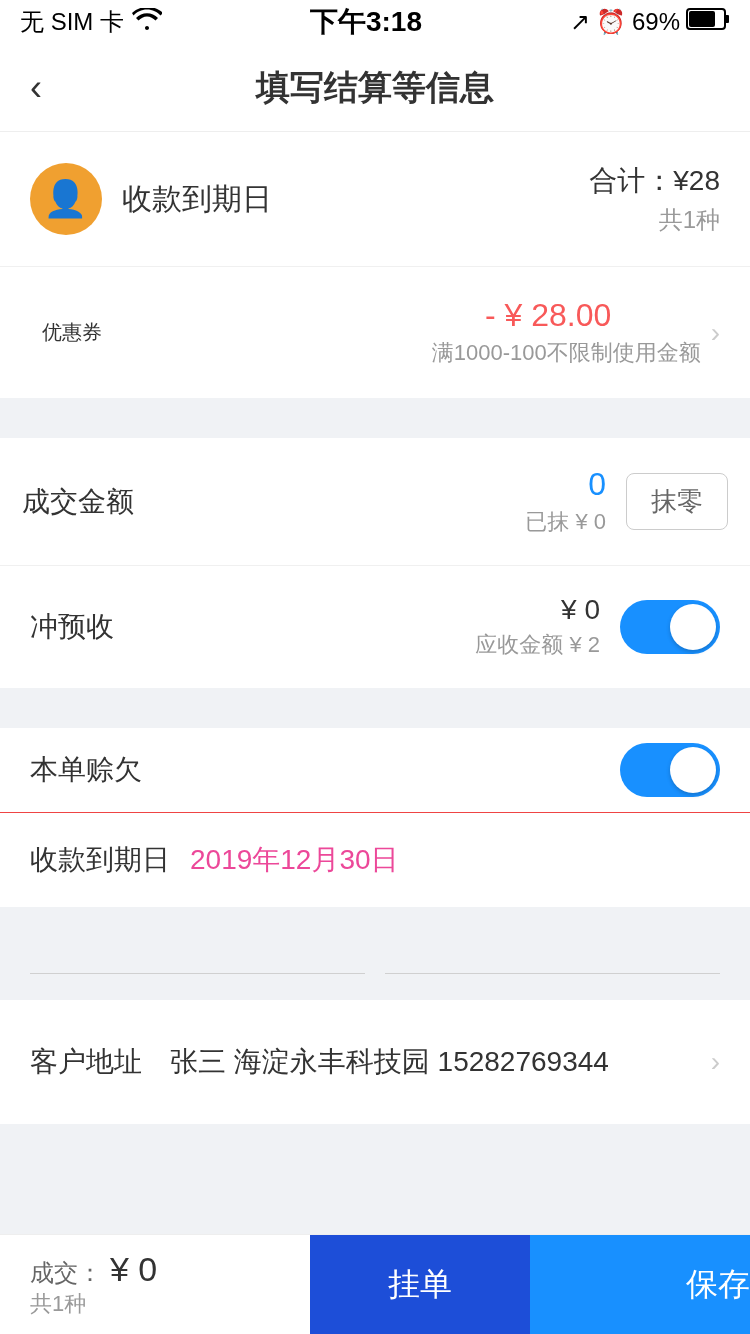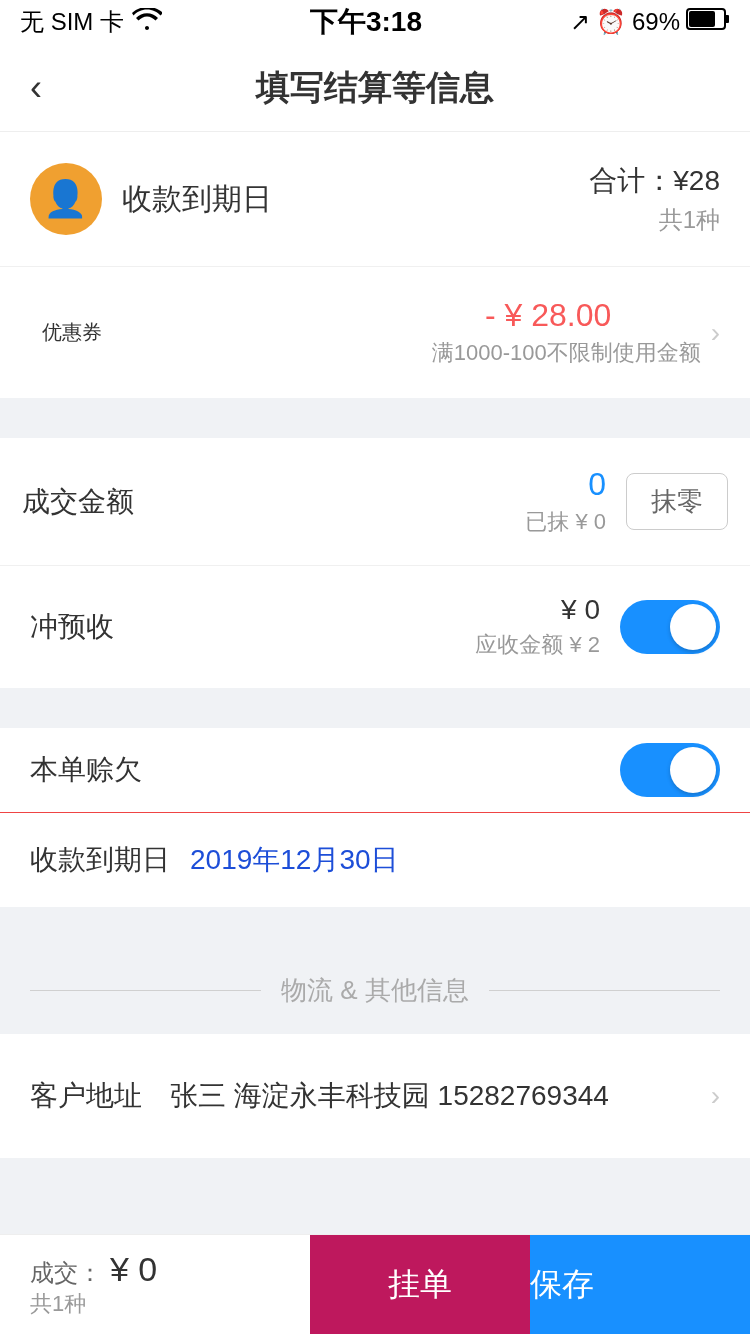--- a/index.html
+++ b/index.html
@@ -257,21 +257,21 @@
       background: #fff;
       border-top: 1px solid #ef4444;
     }
     .due-label {
       font-size: 28px;
       color: #333;
       margin-right: 20px;
     }
     .due-date {
       font-size: 28px;
-      color: #1d4ed8;
+      color: #ec4899;
     }
 
     
     .logistics-header {
       display: flex;
       align-items: center;
       justify-content: center;
       padding: 26px 30px;
       background: #f0f2f5;
       gap: 20px;
@@ -333,36 +333,36 @@
       font-size: 34px;
       color: #333;
       font-weight: 500;
     }
     .bottom-count {
       font-size: 22px;
       color: #999;
     }
     .btn-hang {
       width: 220px;
-      background: #be185d;
+      background: #1d4ed8;
       color: #fff;
       font-size: 32px;
       display: flex;
       align-items: center;
       justify-content: center;
       cursor: pointer;
     }
     .btn-save {
       width: 220px;
       background: #1890ff;
       color: #fff;
       font-size: 32px;
       display: flex;
       align-items: center;
-      justify-content: flex-start;
+      justify-content: flex-end;
       cursor: pointer;
     }
 
     
     .bottom-spacer {
       height: 120px;
     }
   </style>
 </head>
 <body>
@@ -465,21 +465,20 @@
   <div class="due-row">
     <span class="due-label">收款到期日</span>
     <span class="due-date">2019年12月30日</span>
   </div>
 </div>
 
 <div class="divider-section"></div>
 
 <div class="logistics-header">
   <div class="logistics-line"></div>
-  <span class="logistics-title">物流 &amp; 其他信息</span>
   <div class="logistics-line"></div>
 </div>
 
 <div class="section">
   <div class="address-row">
     <span class="address-label">客户地址</span>
     <span class="address-value">张三 海淀永丰科技园 15282769344</span>
     <span class="chevron-right">›</span>
   </div>
 </div>

